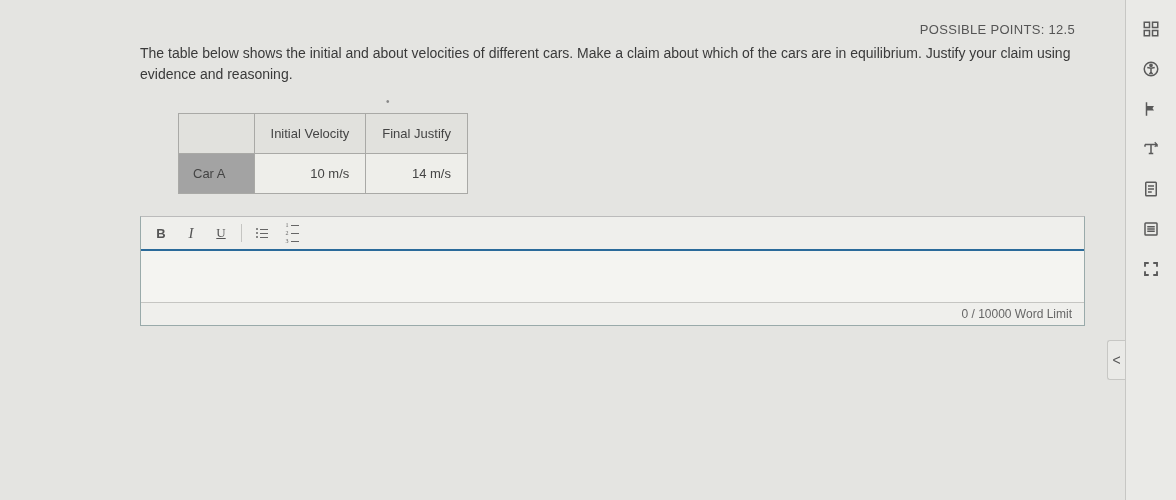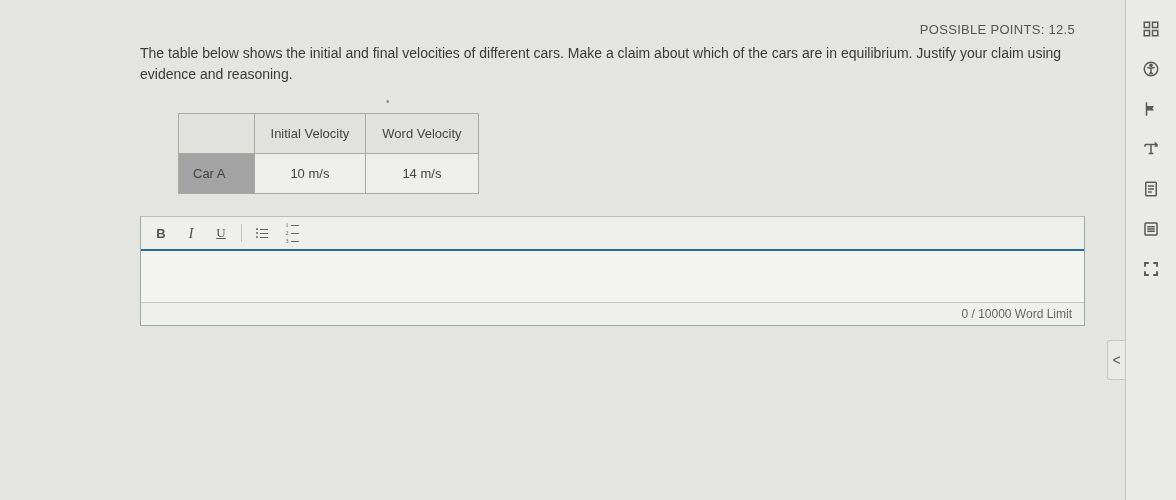--- a/index.html
+++ b/index.html
@@ -45,21 +45,21 @@
   table.data {
     border-collapse: collapse;
     margin-left: 38px;
     margin-bottom: 22px;
     font-size: 13px;
     color: #444;
   }
   table.data th, table.data td {
     border: 1px solid #a9a9a6;
     padding: 12px 16px;
-    text-align: center;
+    text-align: right;
     background: #eeeeea;
     font-weight: 400;
   }
   table.data th {
     background: #e1e1dd;
     font-weight: 400;
   }
   table.data td.rowhdr {
     background: #a3a3a3;
     text-align: left;
@@ -174,31 +174,31 @@
 <body>
 
 <div class="content-area">
 
   <div class="points">
     <span>POSSIBLE POINTS:</span>
     <span>12.5</span>
   </div>
 
   <div class="prompt">
-    <span>The table below shows the initial and final velocities of different cars. </span><b>Make a claim</b><span> about which of the cars are in equilibrium. Justify your claim using </span><b>evidence</b><span> and </span><b>reasoning</b><span>.</span>
+    <span>The table below shows the initial and about velocities of different cars. </span><b>Make a claim</b><span> about which of the cars are in equilibrium. Justify your claim using </span><b>evidence</b><span> and </span><b>reasoning</b><span>.</span>
   </div>
 
   <span class="dot">•</span>
 
   <table class="data">
     <tbody>
         <tr>
       <th></th>
       <th>Initial Velocity</th>
-      <th>Word Velocity</th>
+      <th>Final Justify</th>
     </tr>
     <tr>
       <td class="rowhdr">Car A</td>
       <td>10 m/s</td>
       <td>14 m/s</td>
     </tr>
   </tbody>
     </table>
 
   <div class="editor">

